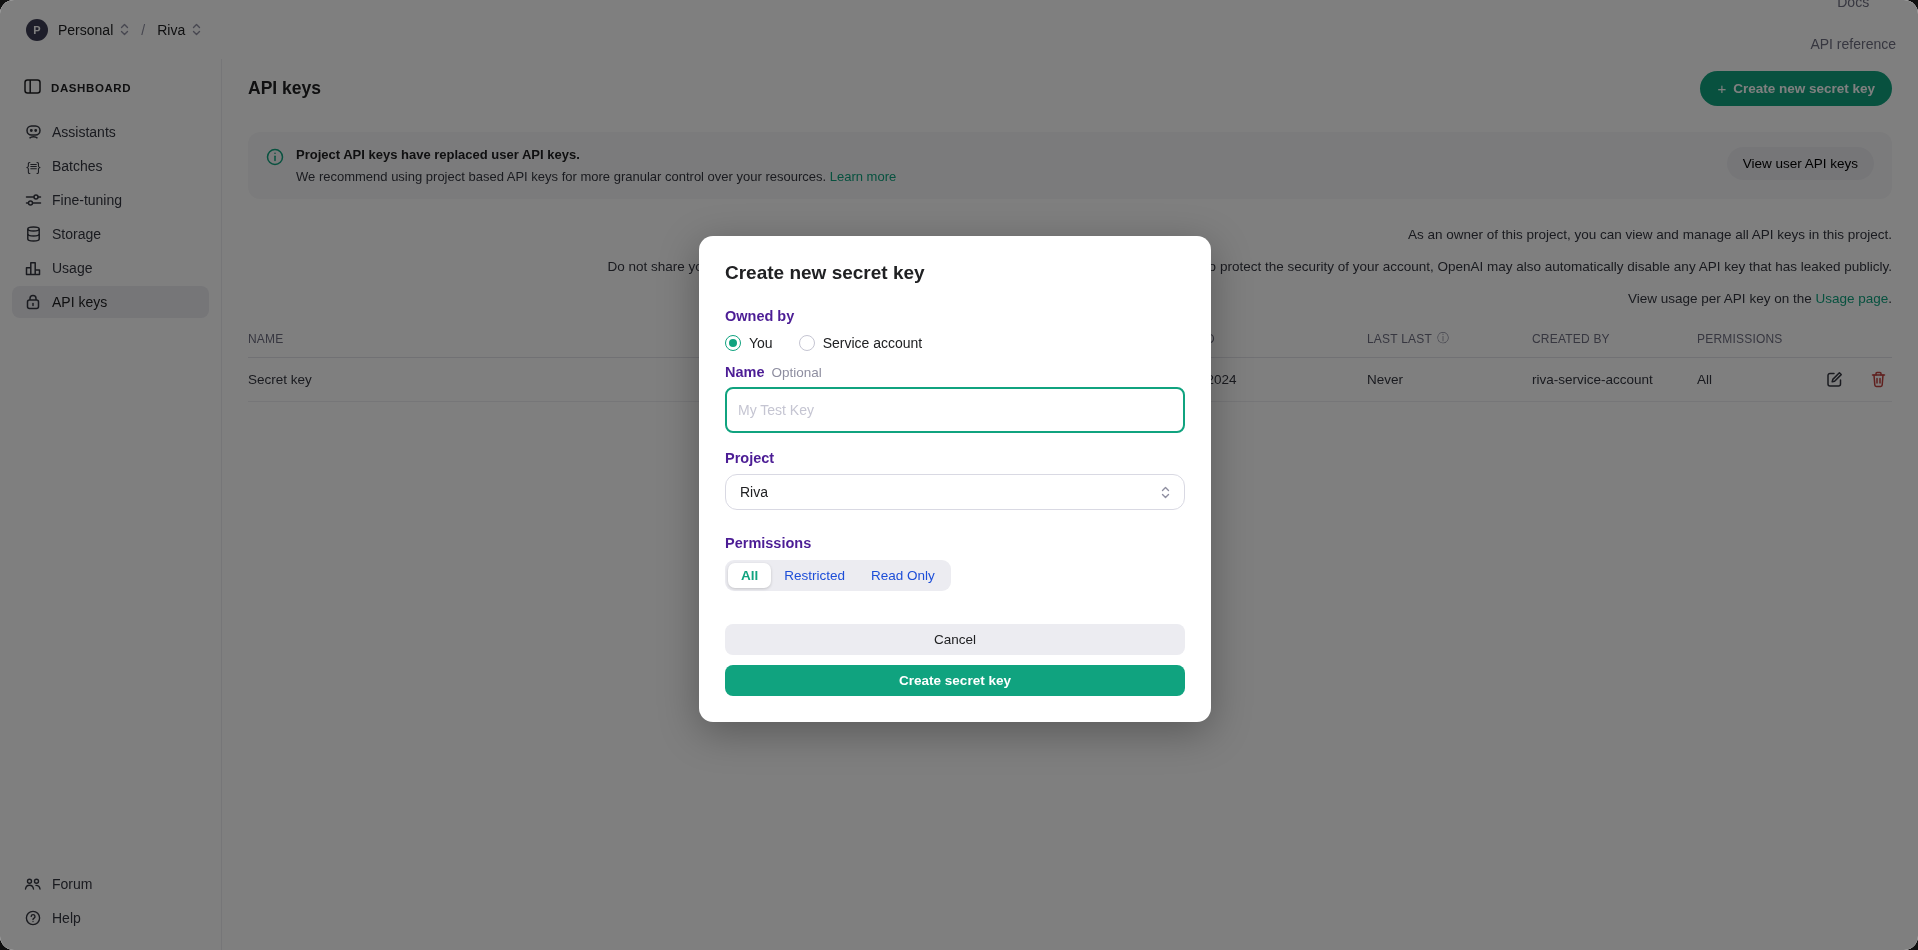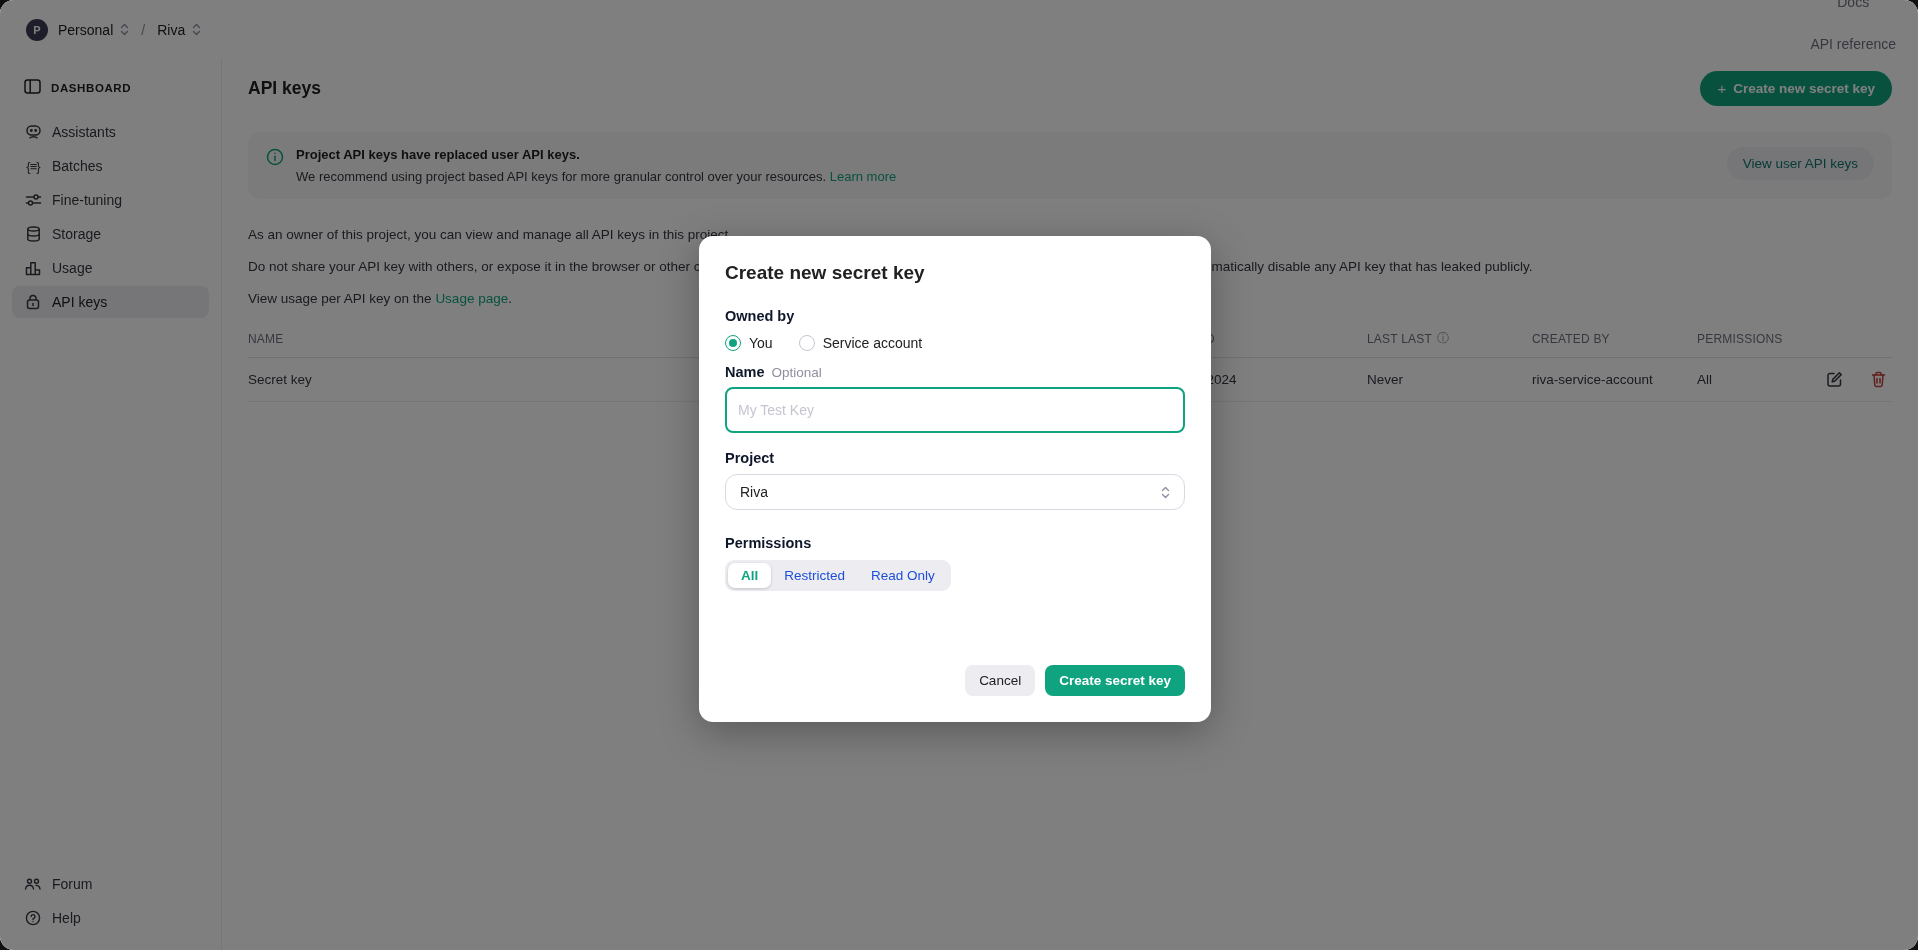--- a/index.html
+++ b/index.html
@@ -45,45 +45,45 @@
       font-size:13.5px; font-weight:600; cursor:pointer; }
   .plus-glyph { font-size:15px; font-weight:400; }
 
   .banner { margin-top:26px; background:#f7f7f8; border-radius:12px; padding:15px 18px;
             display:flex; align-items:flex-start; gap:12px; }
   .banner-ic { margin-top:1px; color:#10a37f; flex:none; }
   .banner-text { flex:1; }
   .banner-title { font-size:13px; font-weight:700; color:#202123; margin-bottom:7px; }
   .banner-body { font-size:13px; color:#353740; }
   .green-link { color:#10a37f; text-decoration:none; cursor:pointer; }
-  .btn-gray-pill { background:#ececf1; color:#0f766e; border:none; border-radius:999px;
+  .btn-gray-pill { background:#ececf1; color:#000000; border:none; border-radius:999px;
       padding:9px 16px; font-family:inherit; font-size:13.5px; font-weight:500; cursor:pointer; flex:none; }
 
-  .para { font-size:13.5px; color:#353740; margin-top:13px; line-height:19px; }
+  .para { font-size:13.5px; color:#353740; margin-top:13px; line-height:19px;text-align:right; }
   .para.first { margin-top:26px; }
 
   .table { margin-top:22px; }
   .tgrid { display:grid; grid-template-columns:909px 210px 165px 165px 110px 1fr; align-items:center; }
   .thead { padding-bottom:10px; border-bottom:1px solid #e3e3e8; }
   .th { font-size:12px; font-weight:500; color:#6e6e80; letter-spacing:.2px; display:flex; gap:5px; align-items:center;}
   .trow { padding:13px 0; border-bottom:1px solid #ececf1; }
   .td { font-size:13.5px; color:#353740; }
   .row-actions { display:flex; justify-content:flex-end; gap:28px; padding-right:6px; }
   .icon-act { background:none; border:none; cursor:pointer; display:inline-flex; padding:0; }
   .edit-color { color:#353740; }
   .trash-color { color:#c0403c; }
   .info-mini { color:#8e8ea0; font-size:12px; }
 
   
   .overlay { position:absolute; inset:0; background:rgba(0,0,0,0.5); z-index:10; }
   .modal { position:absolute; left:699px; top:236px; width:512px; height:486px; z-index:20;
            background:#fff; border-radius:14px; padding:26px; display:flex; flex-direction:column;
            box-shadow:0 10px 40px rgba(0,0,0,.3); }
   .modal-title { font-size:19px; font-weight:700; color:#202123; }
-  .field-label { font-size:14.5px; font-weight:600; color:#0f172a; }
+  .field-label { font-size:14.5px; font-weight:600; color:#4c1d95; }
   .mt-owned { margin-top:24px; }
   .radio-row { display:flex; align-items:center; gap:26px; margin-top:11px; }
   .radio-opt { display:flex; align-items:flex-end; gap:8px; font-size:14px; color:#202123; cursor:pointer; }
   .radio { width:16px; height:16px; border-radius:50%; border:1.5px solid #c5c5d2; background:#fff;
            display:inline-flex; align-items:center; justify-content:center; flex:none; }
   .radio.checked { border-color:#10a37f; }
   .radio.checked::after { content:""; width:8px; height:8px; border-radius:50%; background:#10a37f; }
   .help-text { margin-top:9px; font-size:12.8px; line-height:19px; color:#6e6e80; }
   .name-row { margin-top:13px; display:flex; align-items:baseline; gap:7px; }
   .optional { font-size:13.5px; color:#8e8ea0; }
@@ -94,21 +94,21 @@
   .select { margin-top:8px; height:36px; border:1px solid #d9d9e3; border-radius:12px;
             display:flex; align-items:center; justify-content:space-between; padding:0 14px;
             font-size:14px; color:#202123; cursor:pointer; background:#fff; }
   .mt-perms { margin-top:25px; }
   .segmented { margin-top:9px; display:inline-flex; align-self:flex-start; background:#ececf1;
                border-radius:9px; padding:3px; }
   .segment { border:none; background:none; font-family:inherit; font-size:13.5px; font-weight:500;
              color:#1d4ed8; padding:5px 13px; border-radius:7px; cursor:pointer; }
   .segment.active { background:#fff; color:#10a37f; font-weight:700;
                     box-shadow:0 1px 3px rgba(0,0,0,.18); }
-  .modal-footer { margin-top:auto; display:flex; justify-content:flex-end; gap:10px; }
+  .modal-footer { margin-top:auto; display:flex; justify-content:flex-end; gap:10px;flex-direction:column; }
   .btn-cancel { background:#ececf1; color:#202123; border:none; border-radius:8px;
                 padding:8px 14px; font-family:inherit; font-size:13.5px; font-weight:500; cursor:pointer; }
   .btn-submit { background:#10a37f; color:#fff; border:none; border-radius:8px;
                 padding:8px 14px; font-family:inherit; font-size:13.5px; font-weight:600; cursor:pointer; }
 </style>
 </head>
 <body>
 
 <div class="app">
 

